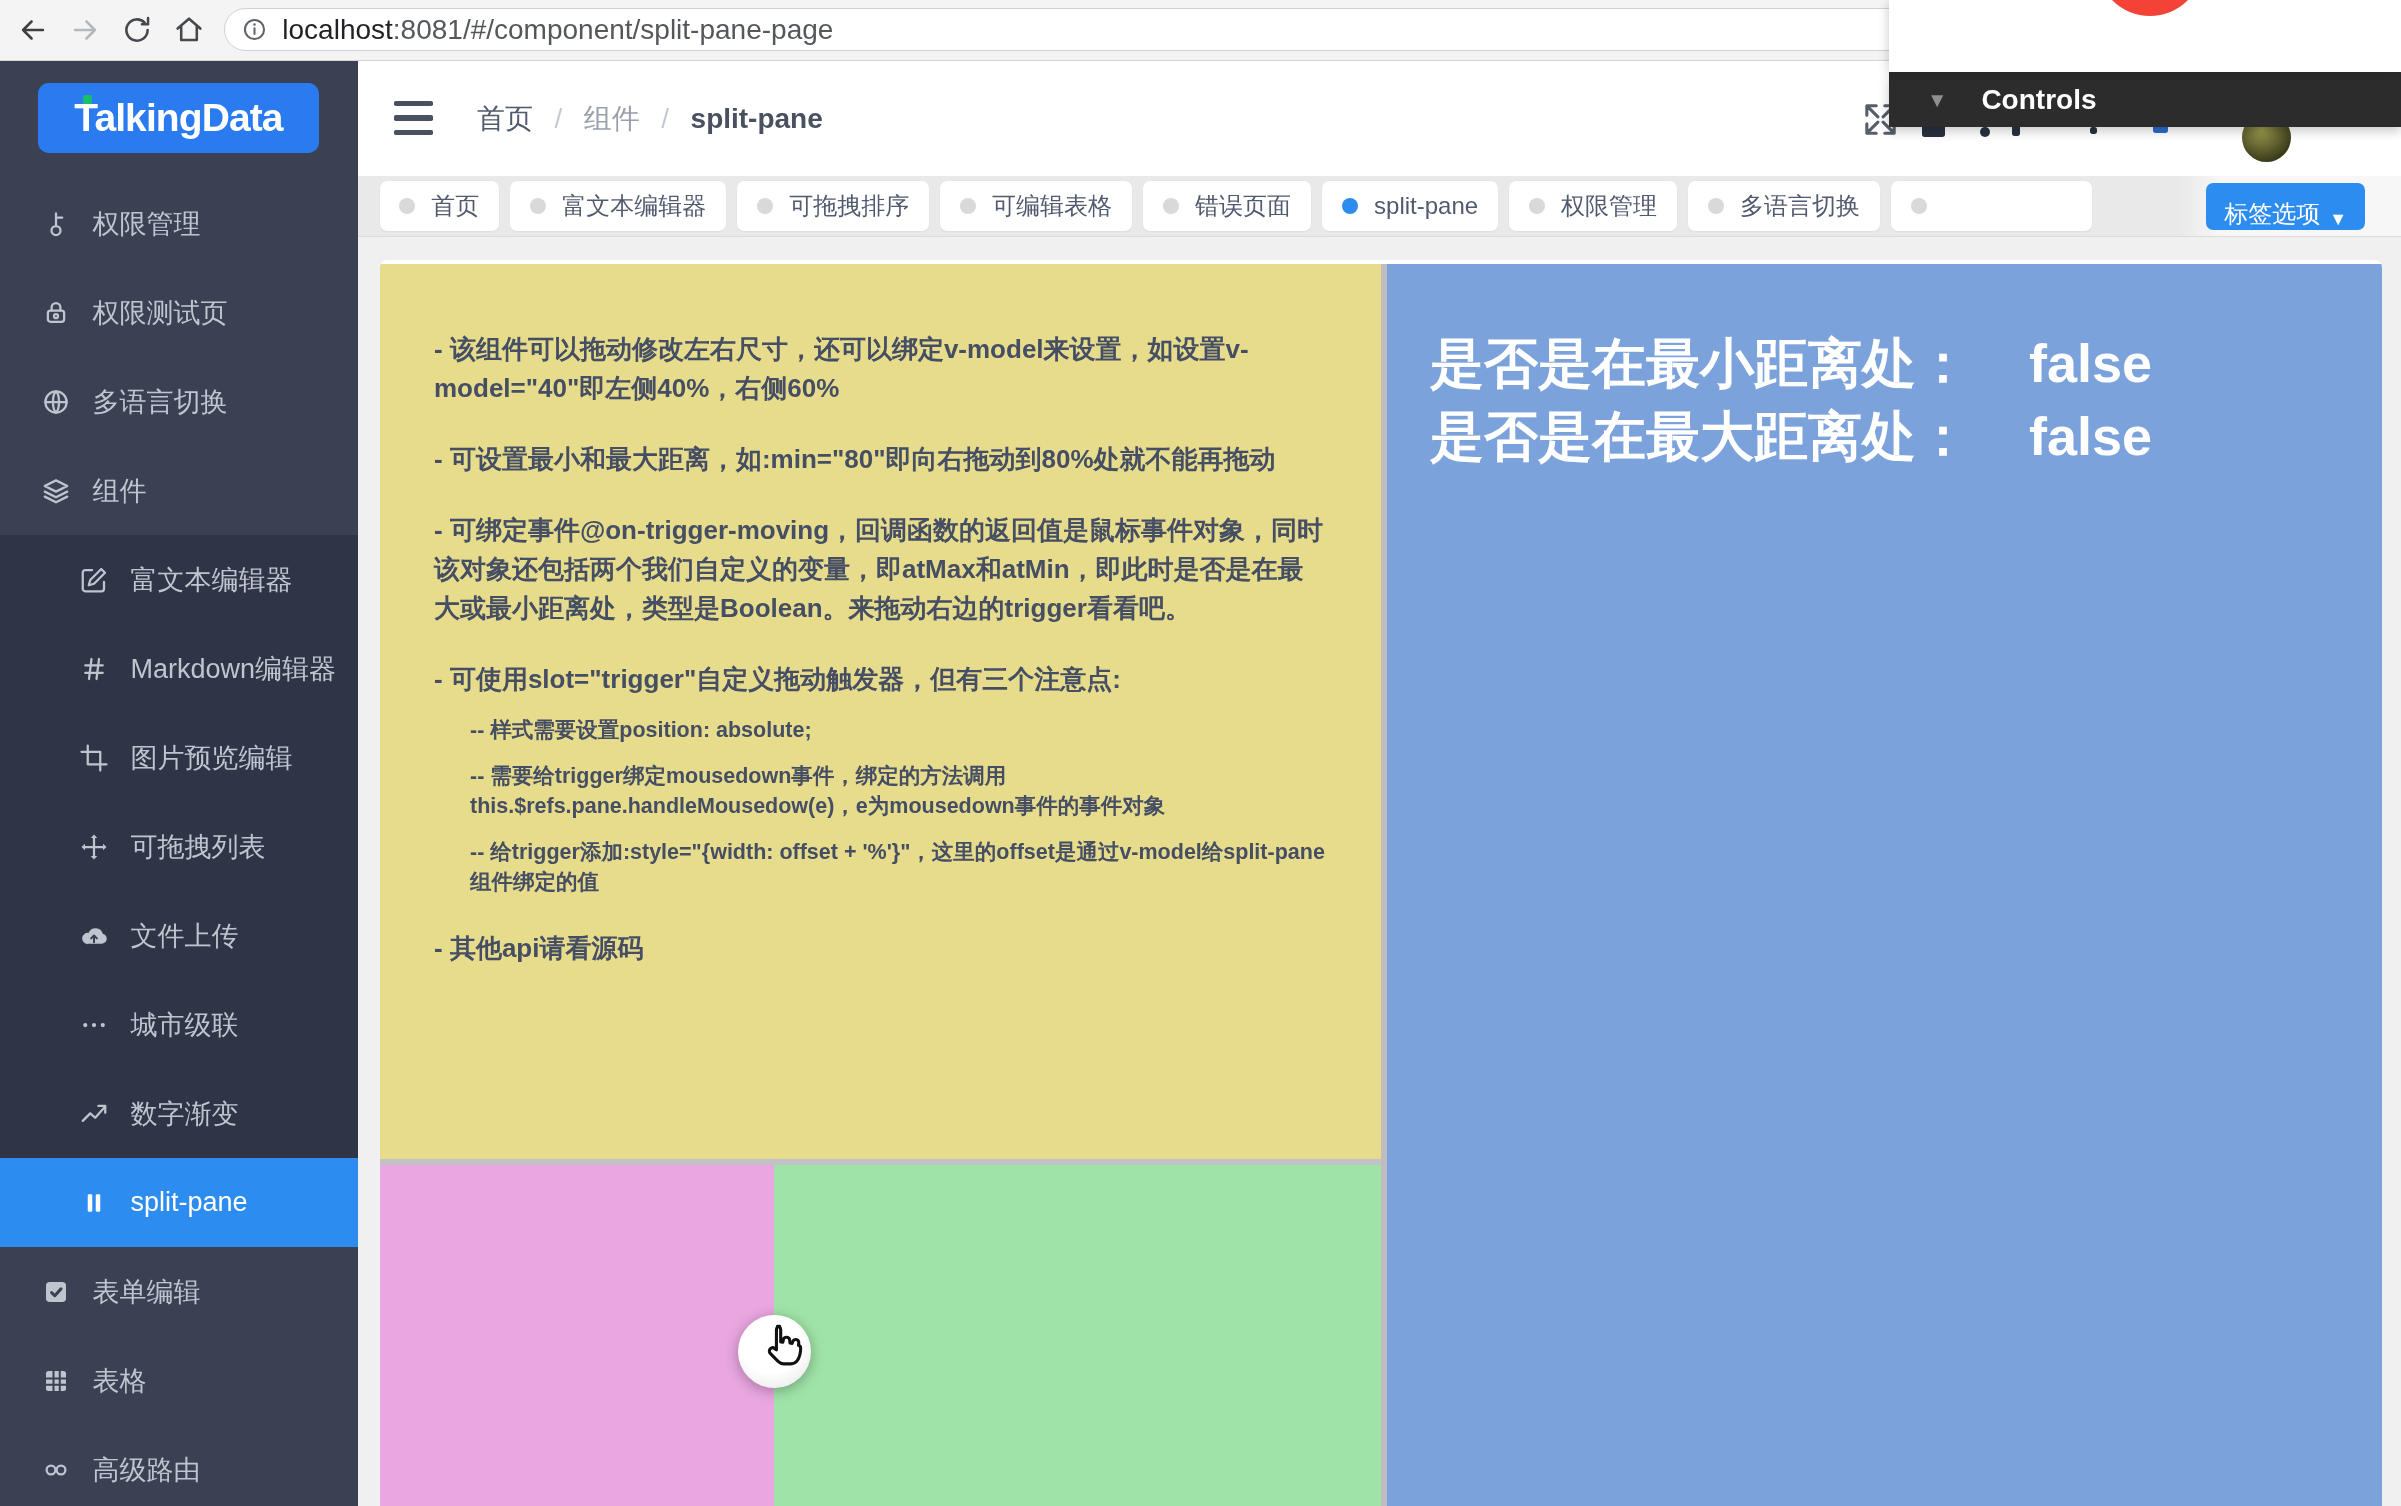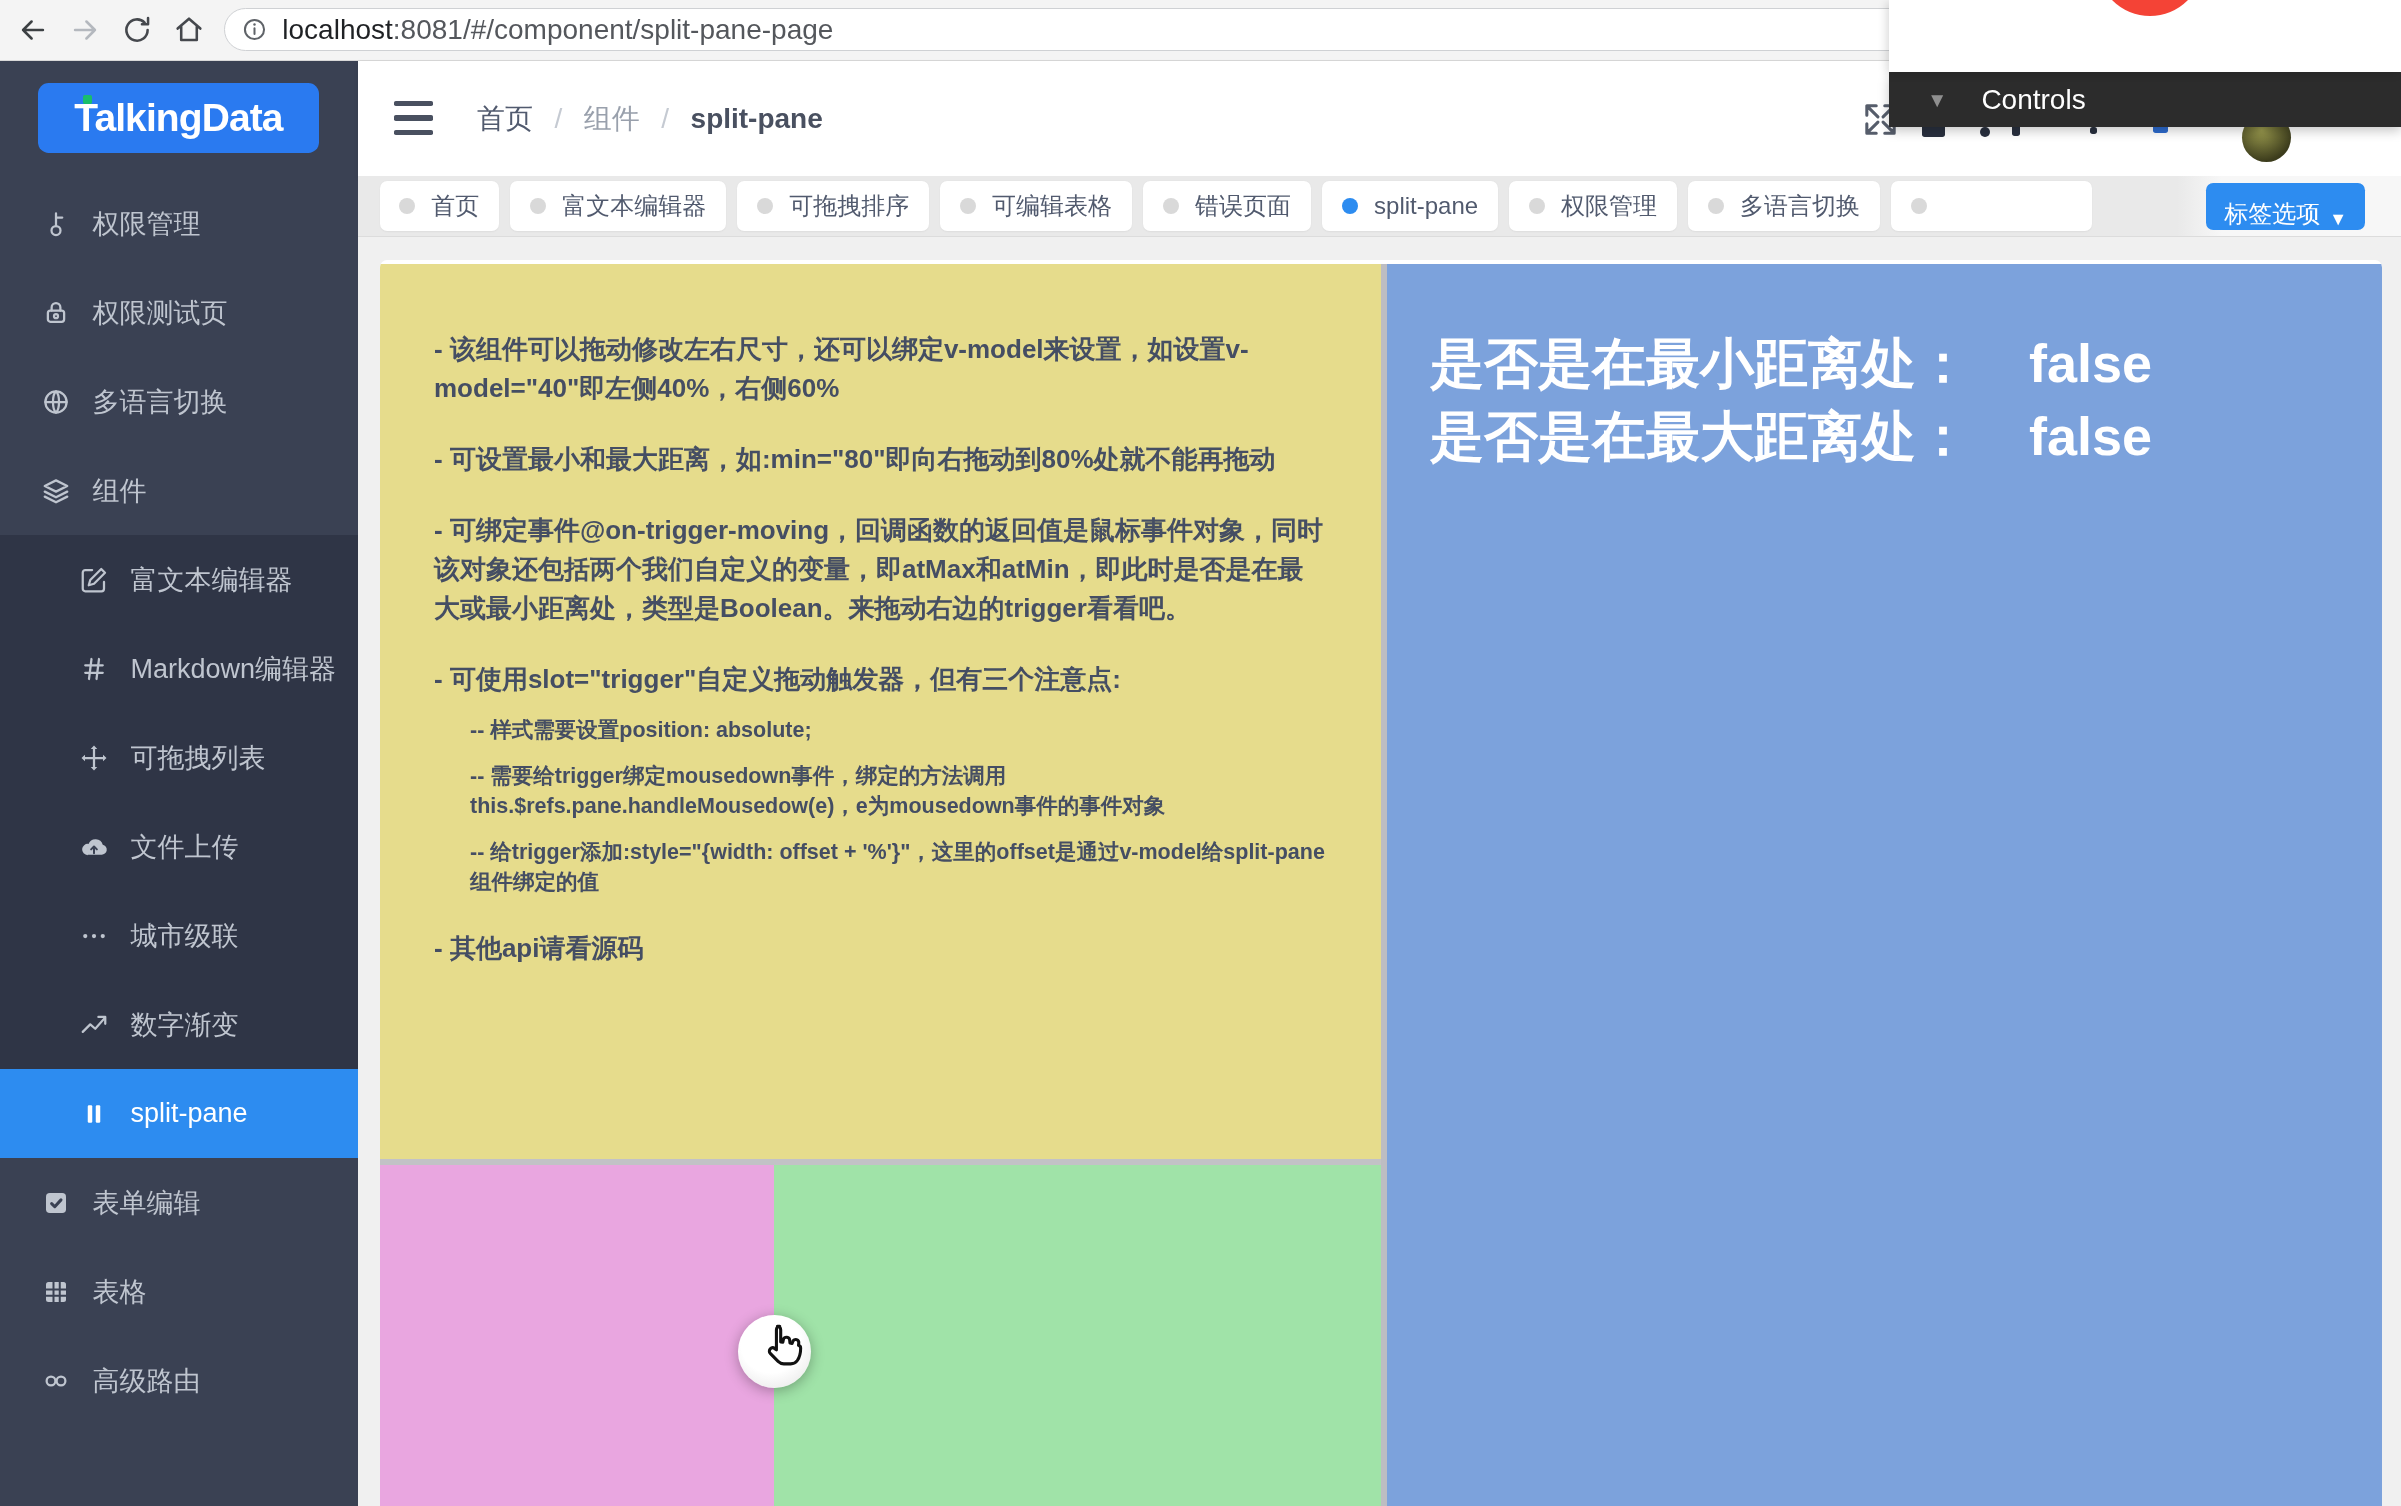--- a/index.html
+++ b/index.html
@@ -98,21 +98,21 @@
 
   .status-line{display:flex;align-items:baseline;color:#fff;font-size:54px;font-weight:bold;line-height:73px;white-space:nowrap;}
   .status-value{margin-left:59px;}
 
   
   .controls-overlay{position:absolute;left:1889px;top:0;width:512px;height:126px;z-index:100;}
   .co-top{position:relative;height:72px;background:#fff;overflow:hidden;box-shadow:-2.7px 1.8px 9px rgba(0,0,0,.15);}
   .co-red{position:absolute;left:208px;top:-90px;width:106px;height:106px;border-radius:50%;background:#f44336;}
   .co-bar{height:55px;background:#2c2c2c;display:flex;align-items:center;box-shadow:0 4.5px 10.7px rgba(0,0,0,.22);cursor:pointer;}
   .co-caret{margin-left:38px;color:#8f8f8f;font-size:20.6px;}
-  .co-label{margin-left:34px;font-size:28px;color:#fff;}
+  .co-label{margin-left:34px;font-size:28px;color:#fff;font-weight:bold;}
 </style>
 </head>
 <body>
 
 <div class="page">
 
   <div class="chrome">
     <span class="nav-btn nav-back"><svg viewBox="0 0 24 24" fill="none" stroke="currentColor" stroke-width="1.8" stroke-linecap="round" stroke-linejoin="round">
           <path d="M19 12H5M11 6l-6 6 6 6"></path>
         </svg></span>
@@ -194,20 +194,29 @@
           <span class="s-label">富文本编辑器</span>
 
         </div>
         <div class="side-item l2">
           <span class="s-icon">
             <svg viewBox="0 0 24 24" fill="none" stroke="currentColor" stroke-width="1.8" stroke-linecap="round" stroke-linejoin="round">
               <path d="M5 9h14M5 15h14M10 4L8 20M16 4l-2 16"></path>
             </svg>
           </span>
           <span class="s-label">Markdown编辑器</span>
+
+        </div>
+        <div class="side-item l2">
+          <span class="s-icon">
+            <svg viewBox="0 0 24 24" fill="none" stroke="currentColor" stroke-width="1.8" stroke-linecap="round" stroke-linejoin="round">
+              <path d="M7 2v15h15M2 7h15v15"></path>
+            </svg>
+          </span>
+          <span class="s-label">图片预览编辑</span>
 
         </div>
         <div class="side-item l2">
           <span class="s-icon">
             <svg viewBox="0 0 24 24" fill="none" stroke="currentColor" stroke-width="1.8" stroke-linecap="round" stroke-linejoin="round">
               <path d="M12 4.5v15M4.5 12h15"></path>
               <path d="M12 2l-2.6 2.8h5.2zM12 22l-2.6-2.8h5.2zM2 12l2.8-2.6v5.2zM22 12l-2.8-2.6v5.2z" fill="currentColor" stroke="none"></path>
             </svg>
           </span>
           <span class="s-label">可拖拽列表</span>

